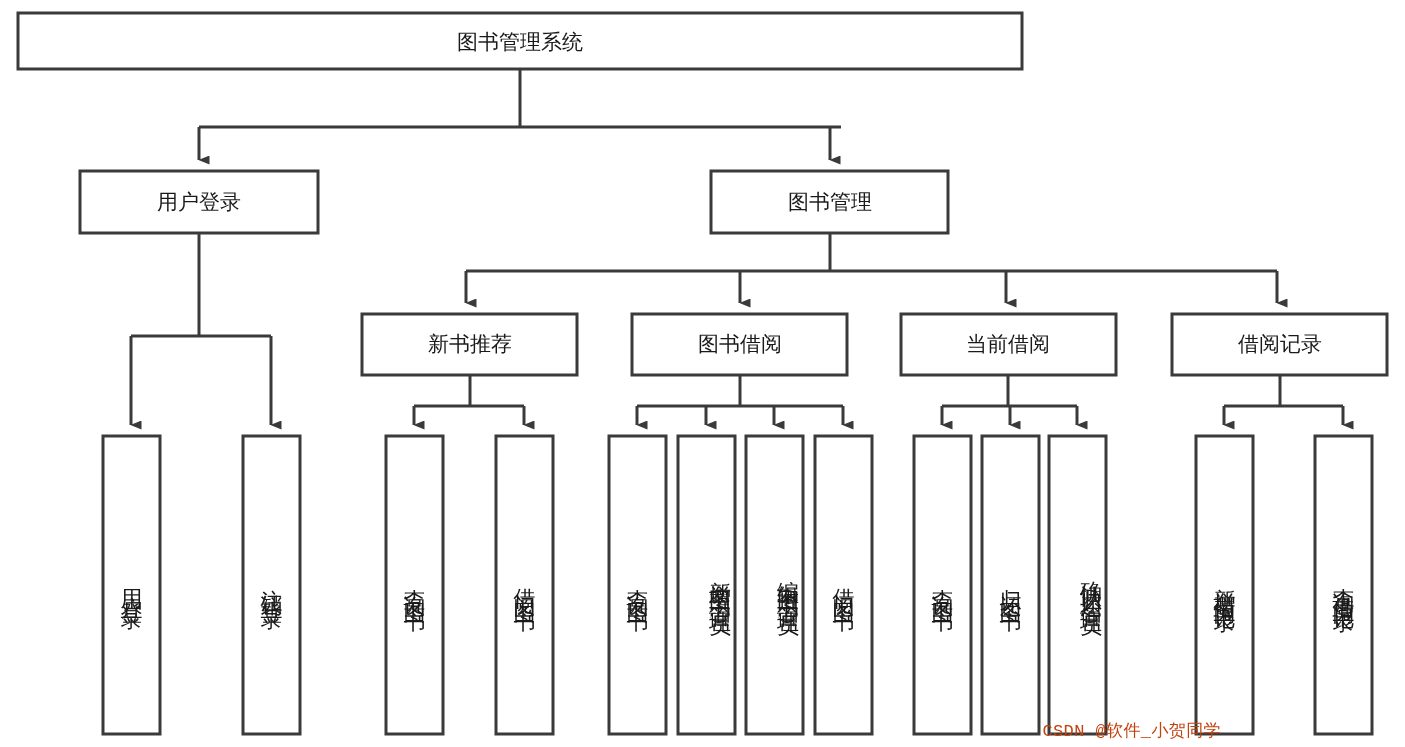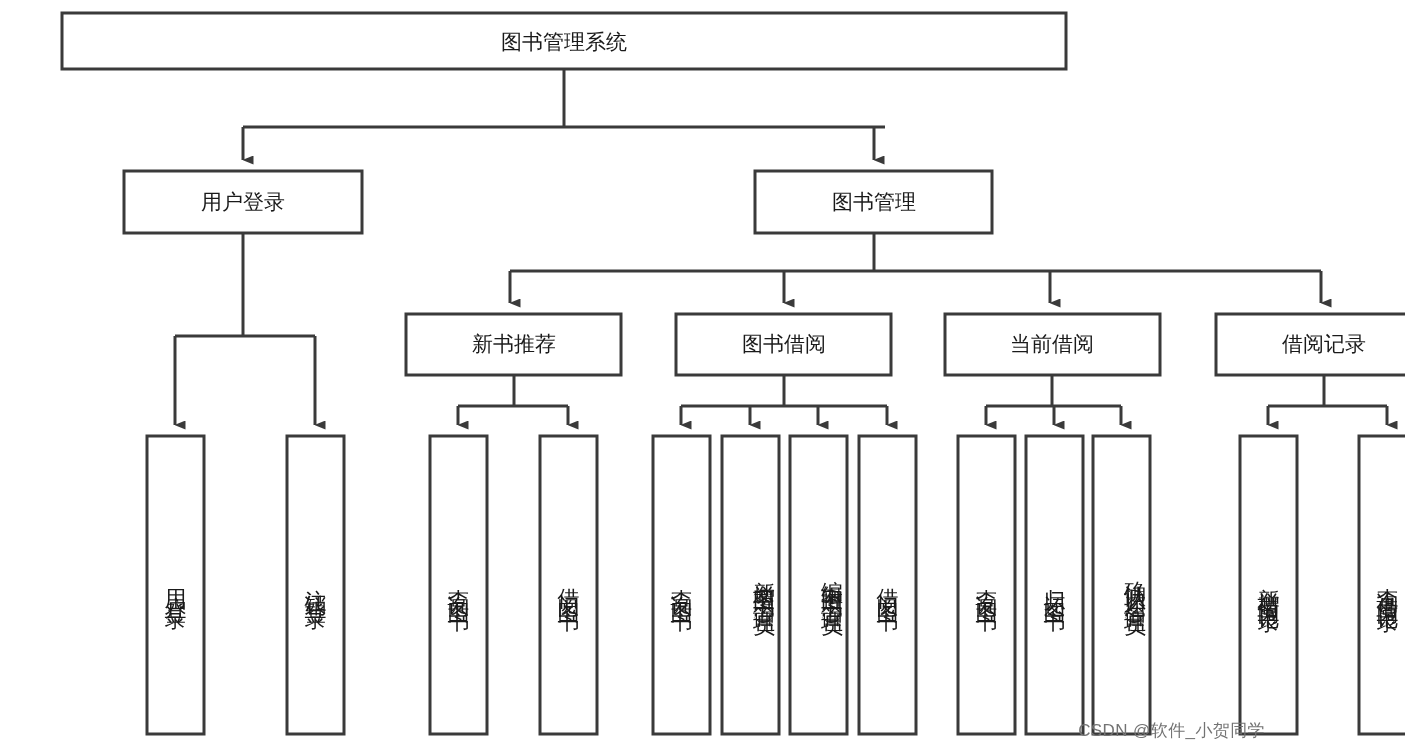--- a/index.html
+++ b/index.html
@@ -12,21 +12,20 @@
     height: 747px;
     font-family: "Liberation Sans", sans-serif;
     overflow: hidden;
     position: relative;
   }
   #diagram-root {
     position: relative;
     width: 1229px;
     height: 747px;
     background: #ffffff;
-    margin-left: 44px;
   }
   svg.diagram-svg {
     position: absolute;
     left: 0;
     top: 0;
     width: 1405px;
     height: 747px;
     display: block;
   }
   .node-box {
@@ -47,23 +46,23 @@
     font-family: "Liberation Sans", sans-serif;
     font-size: 21px;
     fill: #1a1a1a;
     text-anchor: middle;
     dominant-baseline: middle;
   }
   .watermark {
     position: absolute;
     right: 8px;
     bottom: 5px;
-    font-family: Liberation Sans, sans-serif;
+    font-family: Liberation Mono, monospace;
     font-size: 17px;
-    color: #737373;
+    color: #c2410c;
     white-space: nowrap;
     letter-spacing: 0.4px;
     pointer-events: none;
   }
 </style>
 </head>
 <body>
 
 <div id="diagram-root">
 

